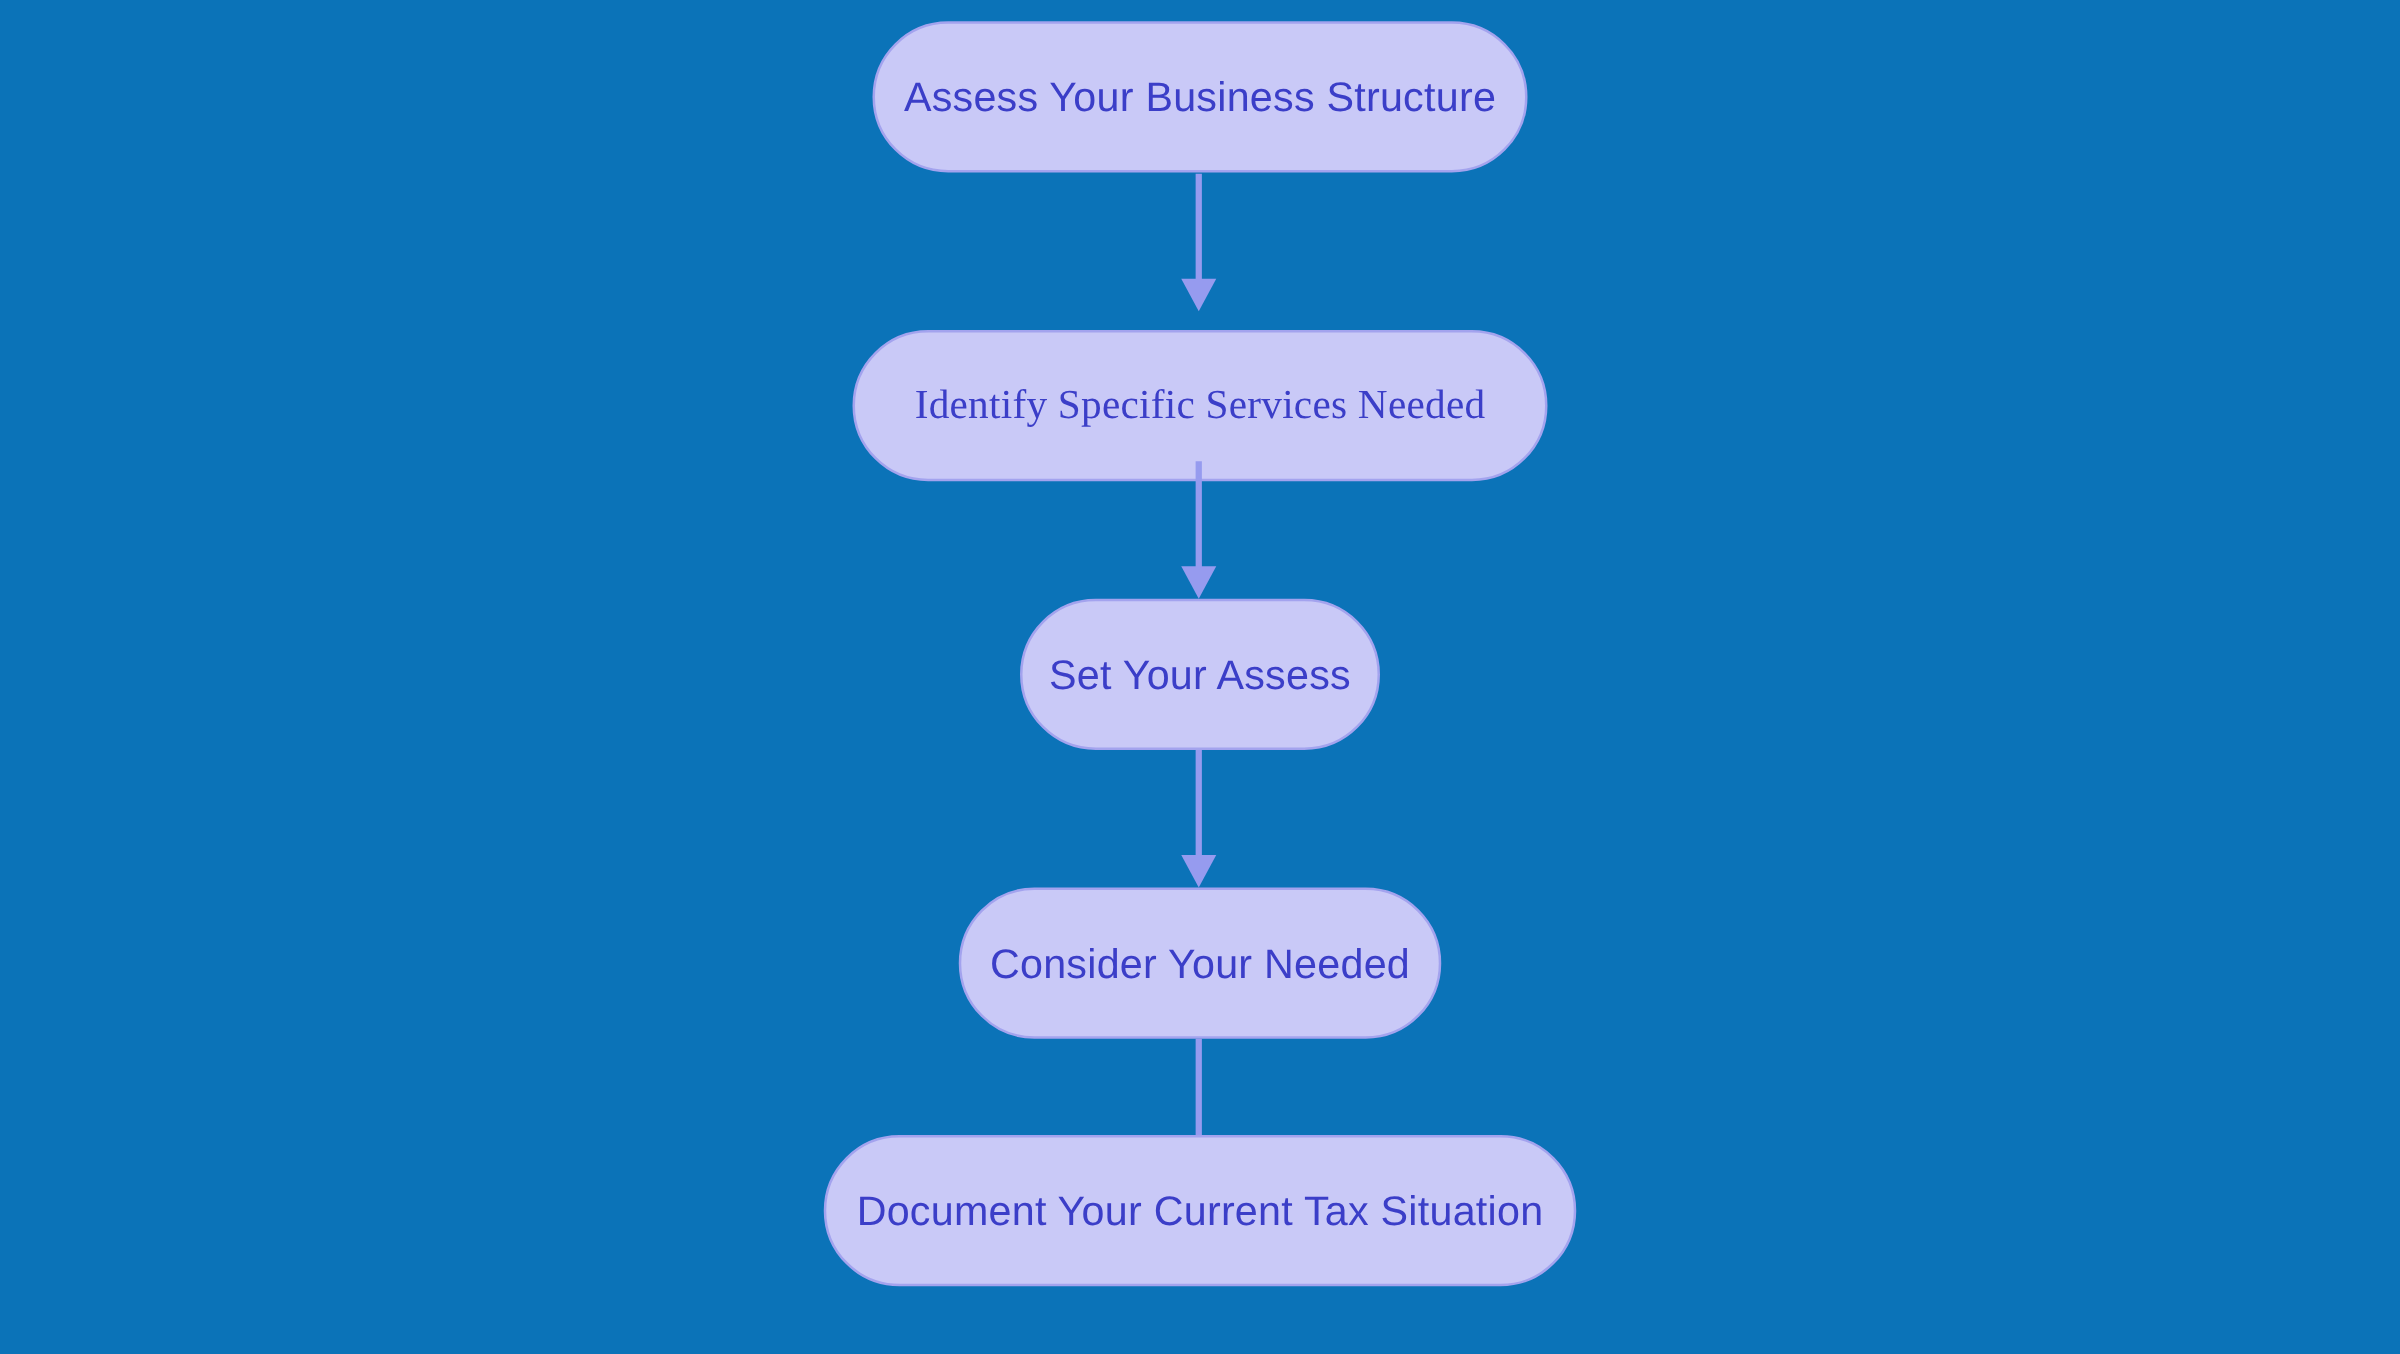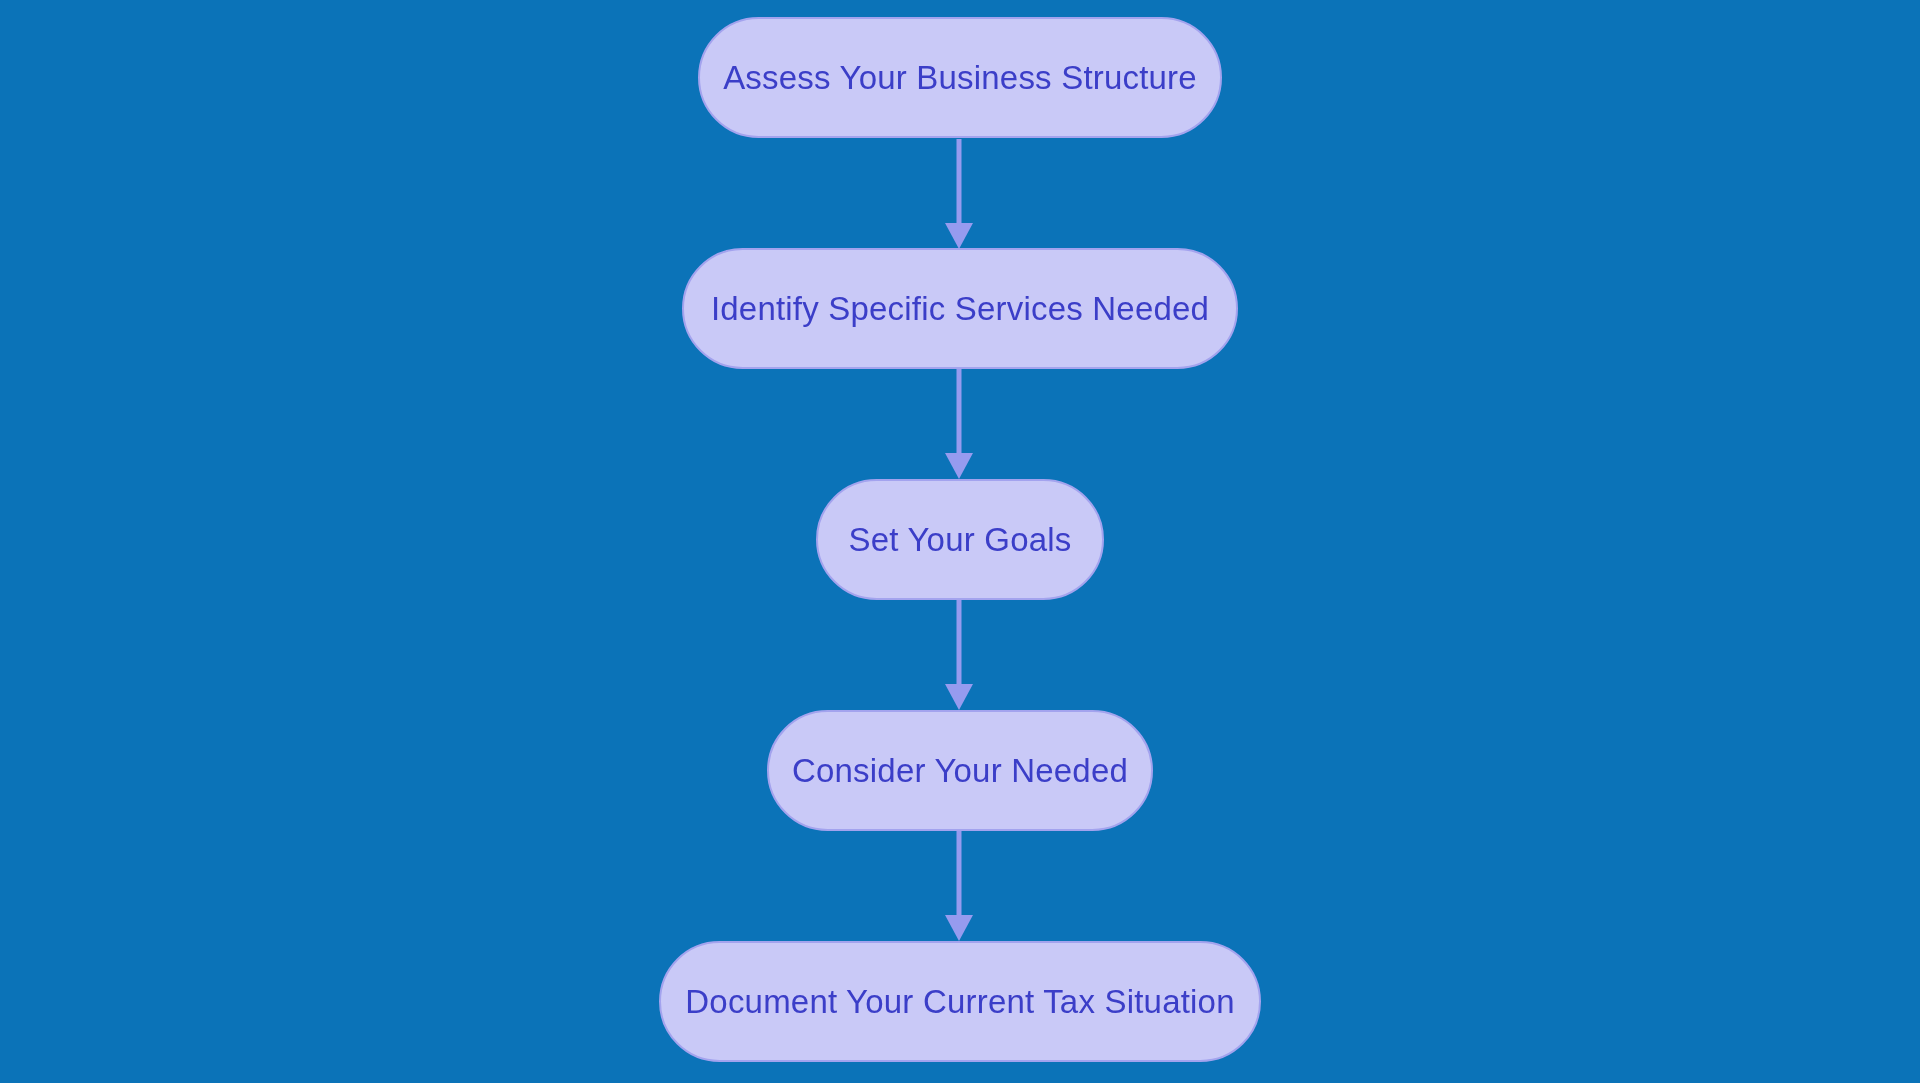--- a/index.html
+++ b/index.html
@@ -32,24 +32,24 @@
     display: flex;
     align-items: center;
     justify-content: center;
     color: var(--node-text-color);
     font-size: 33px;
     letter-spacing: 0.2px;
     white-space: nowrap;
     text-align: center;
   }
   .node-1 { left: 698px; top: 17px;  width: 524px; }
-  .node-2 { left: 682px; top: 248px; width: 556px; }
+  .node-2 { left: 682px; top: 264px; width: 556px; font-family: Liberation Serif, serif; }
   .node-3 { left: 816px; top: 479px; width: 288px; }
   .node-4 { left: 767px; top: 710px; width: 386px; }
-  .node-5 { left: 659px; top: 941px; width: 602px; }
+  .node-5 { left: 659px; top: 908px; width: 602px; }
   .arrow {
     position: absolute;
     left: 945px;
     width: 28px;
     height: 110px;
   }
   .arrow-1 { top: 139px; }
   .arrow-2 { top: 369px; }
   .arrow-3 { top: 600px; }
   .arrow-4 { top: 831px; }
@@ -91,21 +91,21 @@
   <div class="node node-2">
     <span>Identify Specific Services Needed</span>
   </div>
 
   <div class="arrow arrow-2">
     <div class="stem"></div>
     <div class="head"></div>
   </div>
 
   <div class="node node-3">
-    <span>Set Your Goals</span>
+    <span>Set Your Assess</span>
   </div>
 
   <div class="arrow arrow-3">
     <div class="stem"></div>
     <div class="head"></div>
   </div>
 
   <div class="node node-4">
     <span>Consider Your Needed</span>
   </div>

